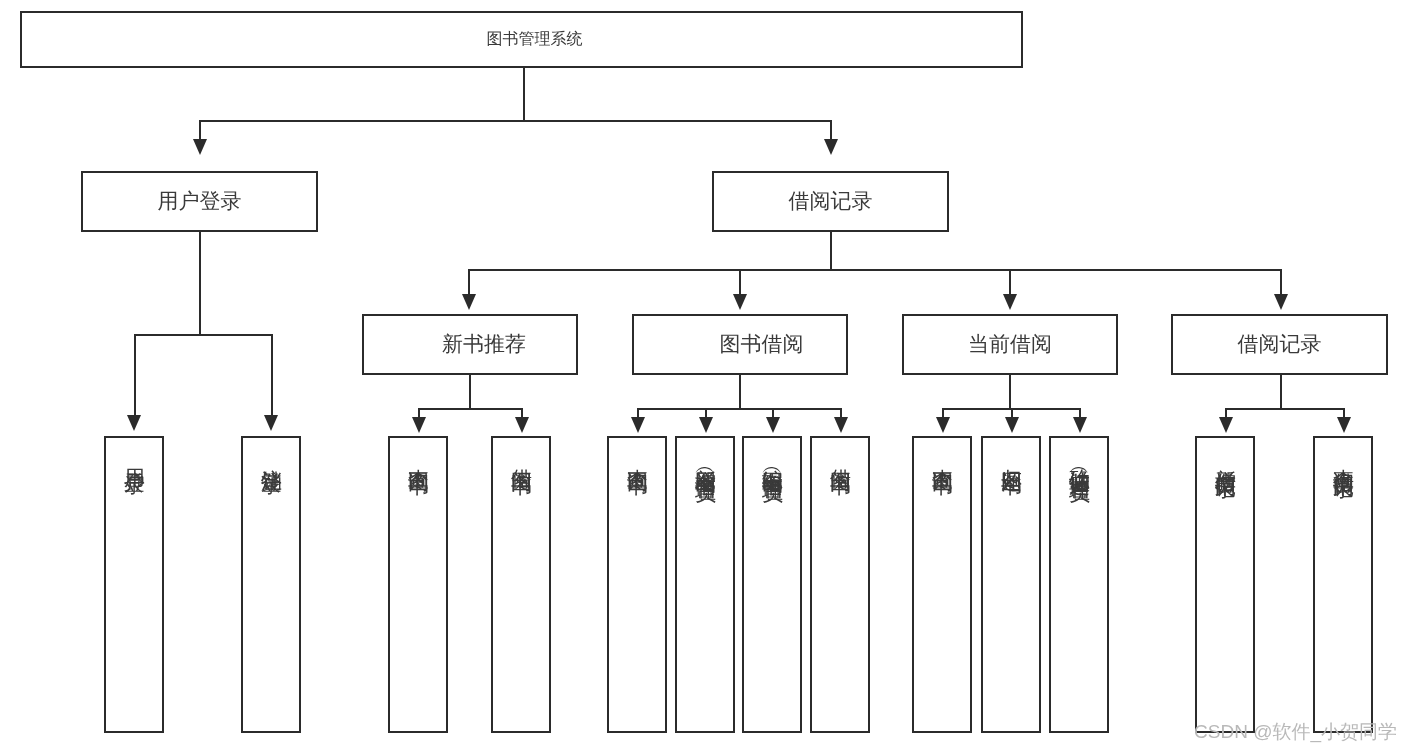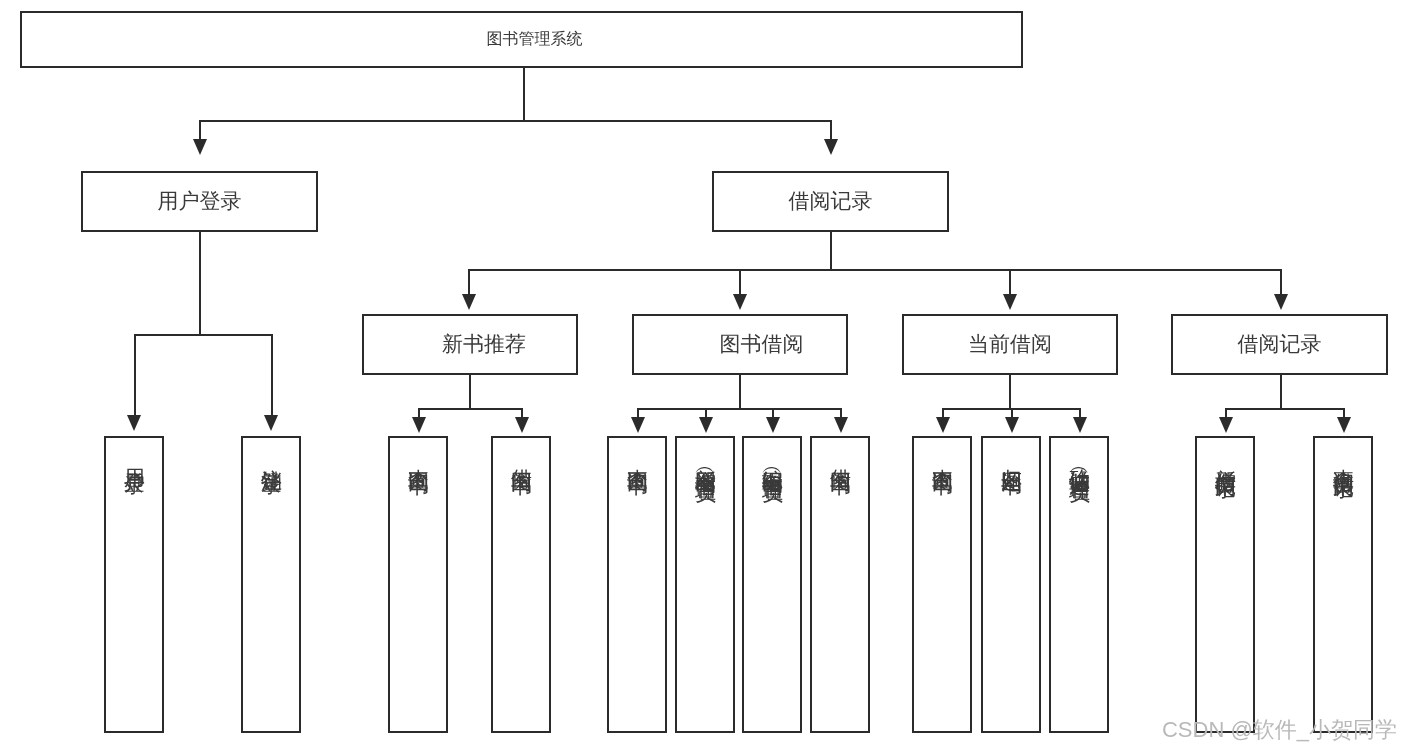--- a/index.html
+++ b/index.html
@@ -64,21 +64,21 @@
     width:0;height:0;
     border-left:7px solid transparent;
     border-right:7px solid transparent;
     border-top:16px solid #2b2b2b;
   }
   
   .watermark{
     position:absolute;
     right:8px;
     bottom:2px;
-    font-size:22px;
+    font-size:19px;
     color:#b9b9b9;
     white-space:nowrap;
     user-select:none;
   }
 </style>
 </head>
 <body>
 
 <div id="diagram-root">
 

